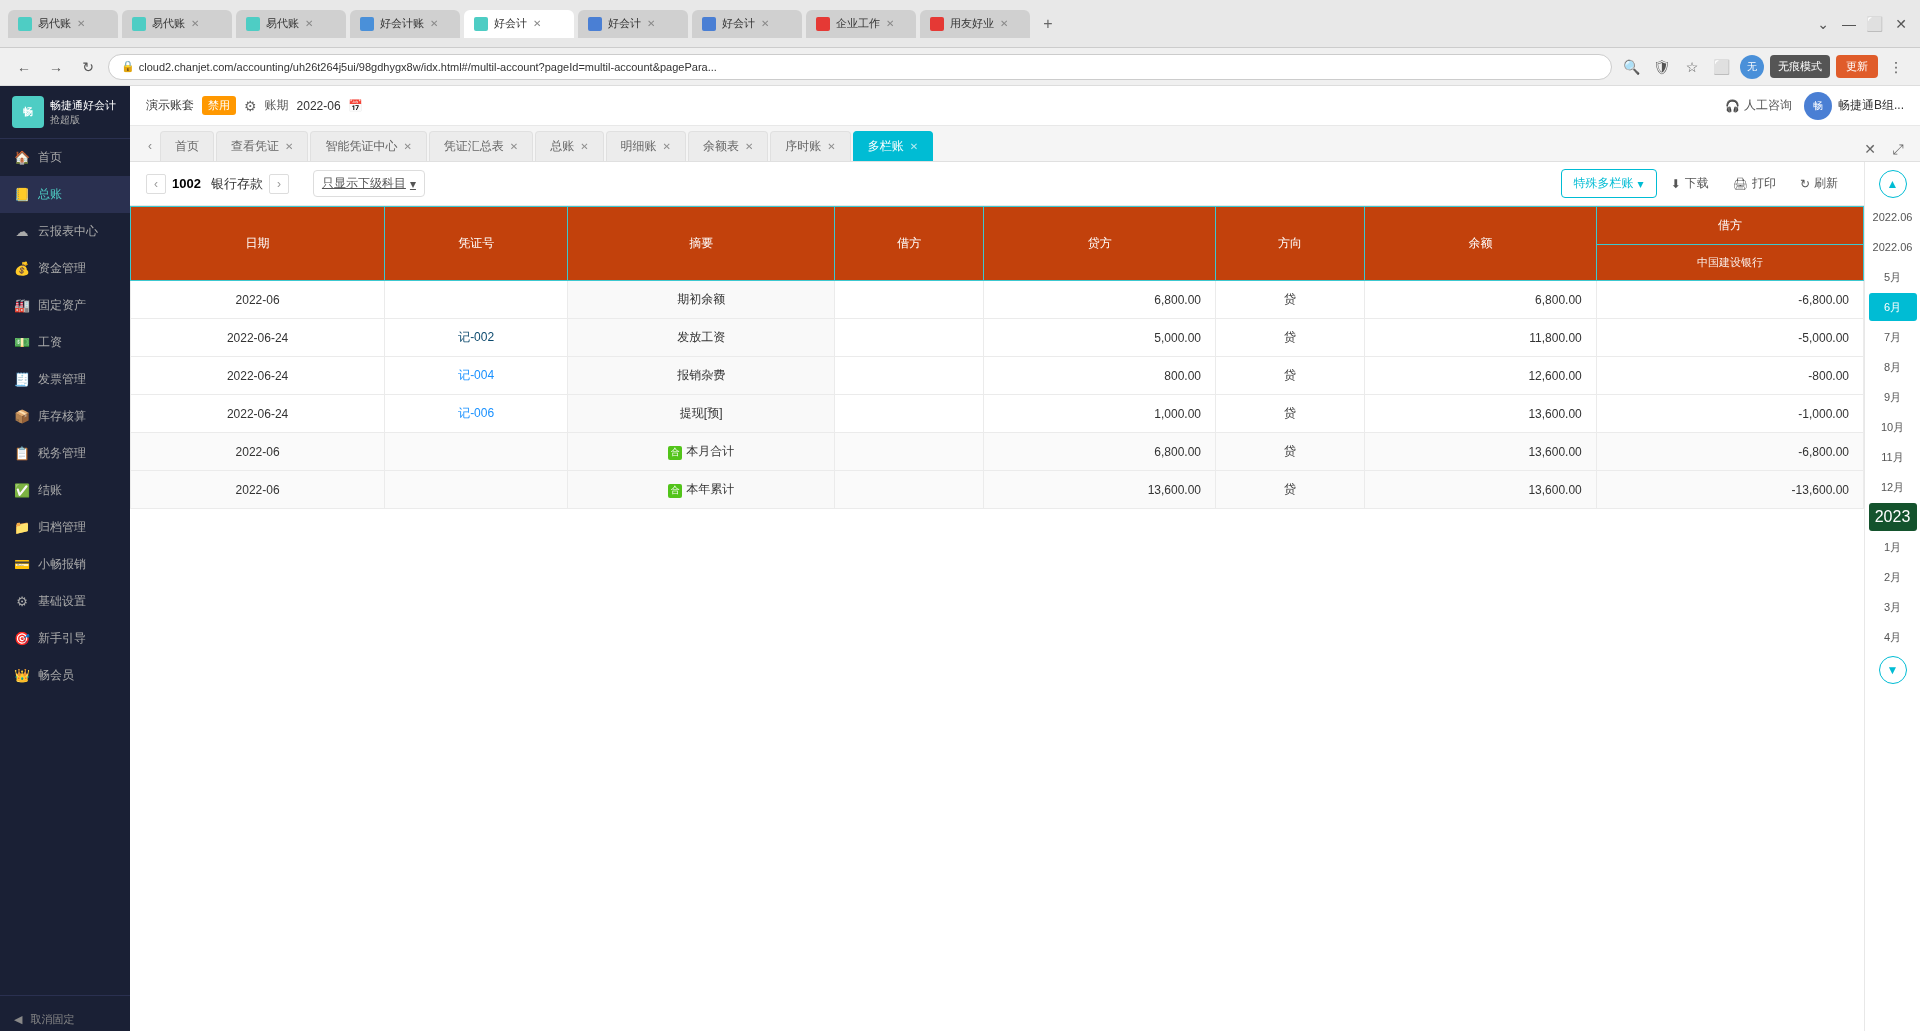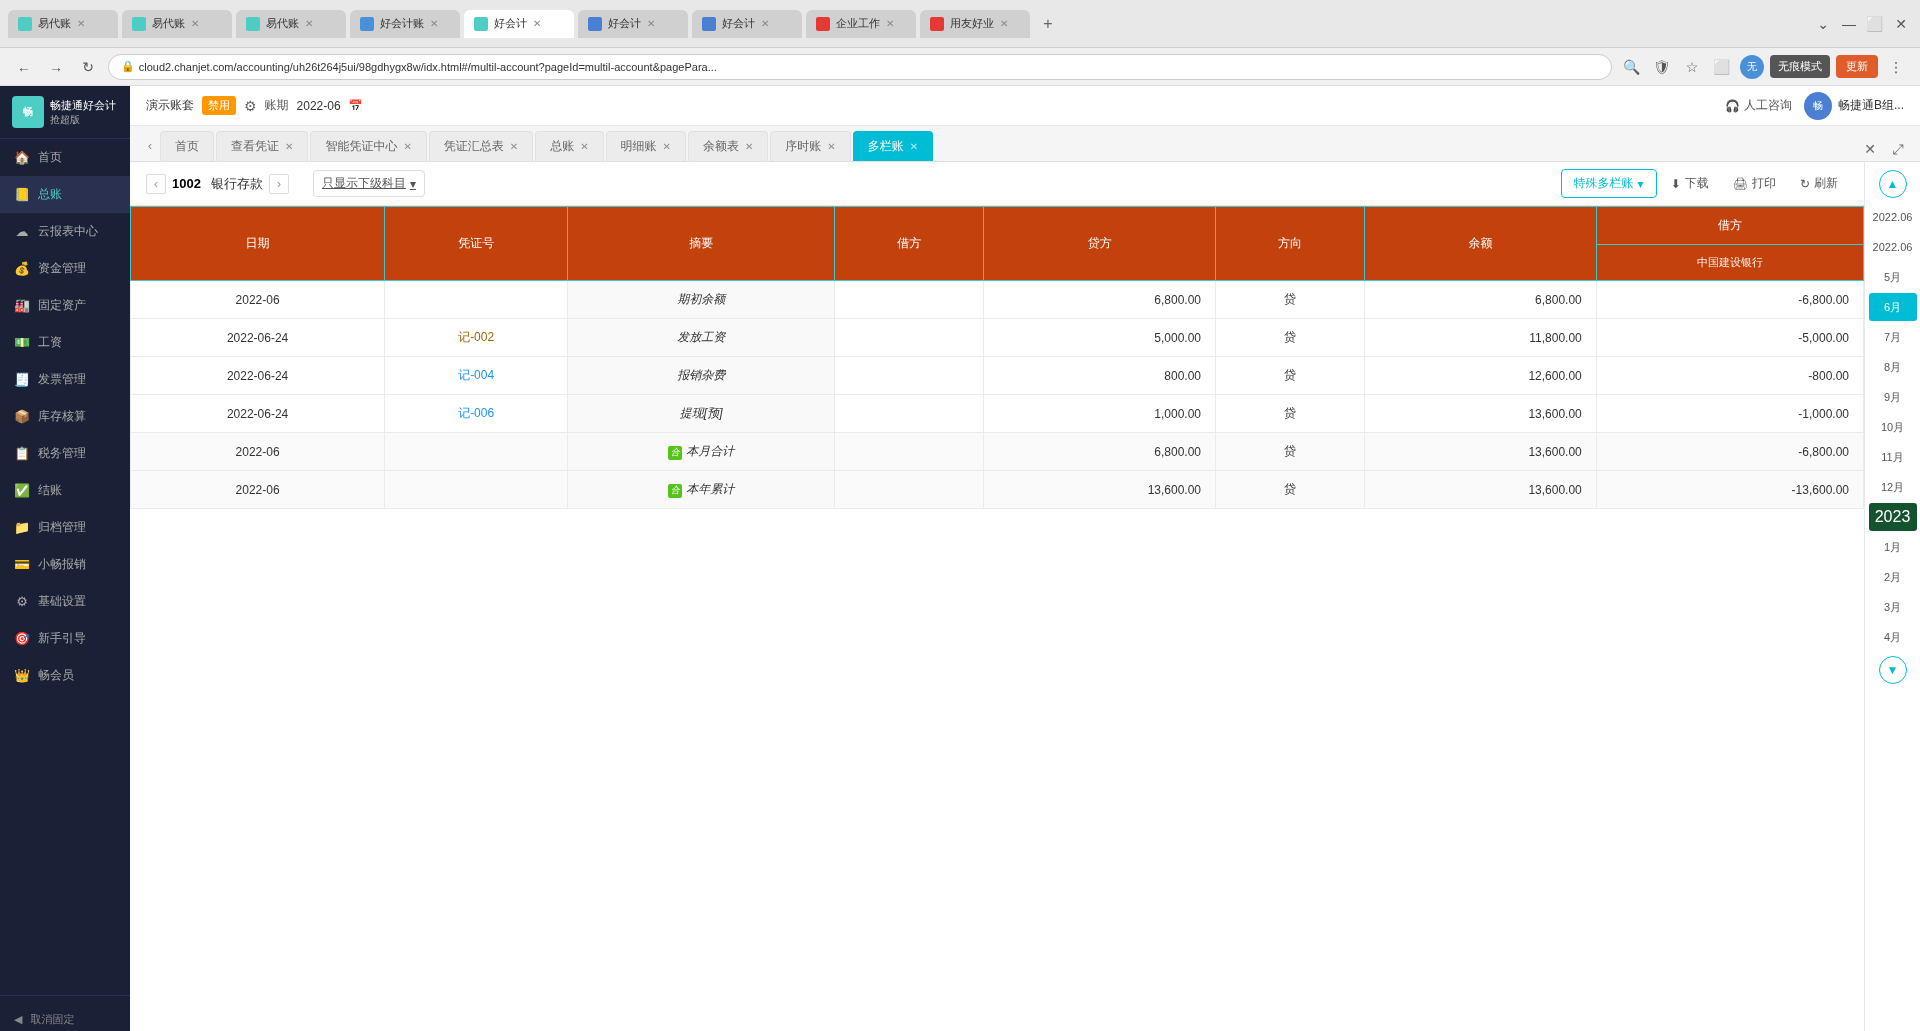--- a/index.html
+++ b/index.html
@@ -76,21 +76,21 @@
     .action-btn { display: flex; align-items: center; gap: 4px; font-size: 12px; color: #555; cursor: pointer; padding: 5px 10px; }
 
     
     .ledger-table-wrap { flex: 1; overflow: auto; }
     .ledger-table { width: 100%; border-collapse: collapse; min-width: 900px; }
     .ledger-table thead th { background: #c2410c; color: #fff; padding: 10px 14px; font-size: 12px; font-weight: 500; text-align: center; border: 1px solid #3cc8d0; white-space: nowrap; }
     .ledger-table tbody tr { border-bottom: 1px solid #f0f0f0; }
     .ledger-table tbody td { padding: 10px 14px; font-size: 12px; color: #333; text-align: center; border: 1px solid #ebebeb; }
     .ledger-table tbody td.amount { text-align: right; color: #333; }
     .ledger-table tbody td.link { color: #1890ff; cursor: pointer; }
-    .ledger-table tbody td.summary-row { background: #f9f9f9; font-style: italic; }
+    .ledger-table tbody td.summary-row { background: #f9f9f9; }
     .summary-icon { width: 14px; height: 14px; background: #52c41a; border-radius: 2px; color: #fff; font-size: 9px; display: inline-flex; align-items: center; justify-content: center; margin-right: 4px; }
     .col-header-sub { font-size: 11px; font-weight: normal; opacity: 0.9; }
 
     
     .date-navigator { width: 56px; background: #fff; border-left: 1px solid #e8e8e8; display: flex; flex-direction: column; align-items: center; padding: 4px 0; overflow-y: auto; }
     .date-nav-item { width: 48px; height: 28px; display: flex; align-items: center; justify-content: center; font-size: 11px; color: #555; cursor: pointer; border-radius: 3px; margin: 1px 0; }
     .date-nav-item.active { background: #00bcd4; color: #fff; border-radius: 3px; }
     .date-nav-item.year-marker { background: #14532d; color: #fff; font-size: 16px; }
     .date-nav-arrow { width: 28px; height: 28px; border: 1px solid #00bcd4; border-radius: 50%; display: flex; align-items: center; justify-content: center; font-size: 12px; color: #00bcd4; cursor: pointer; margin: 4px 0; }
 
@@ -391,21 +391,21 @@
                   <td class="link"></td>
                   <td class="summary-row">期初余额</td>
                   <td class="amount"></td>
                   <td class="amount">6,800.00</td>
                   <td class="text-center">贷</td>
                   <td class="amount">6,800.00</td>
                   <td class="amount">-6,800.00</td>
                 </tr>
                 <tr>
                   <td class="text-center">2022-06-24</td>
-                  <td class="link" style="color: #a16207; cursor: pointer;">记-002</td>
+                  <td class="link" style="color: #0c4a6e; cursor: pointer;">记-002</td>
                   <td class="summary-row">发放工资</td>
                   <td class="amount"></td>
                   <td class="amount">5,000.00</td>
                   <td class="text-center">贷</td>
                   <td class="amount">11,800.00</td>
                   <td class="amount">-5,000.00</td>
                 </tr>
                 <tr>
                   <td class="text-center">2022-06-24</td>
                   <td class="link" style="color: rgb(24, 144, 255); cursor: pointer;">记-004</td>

